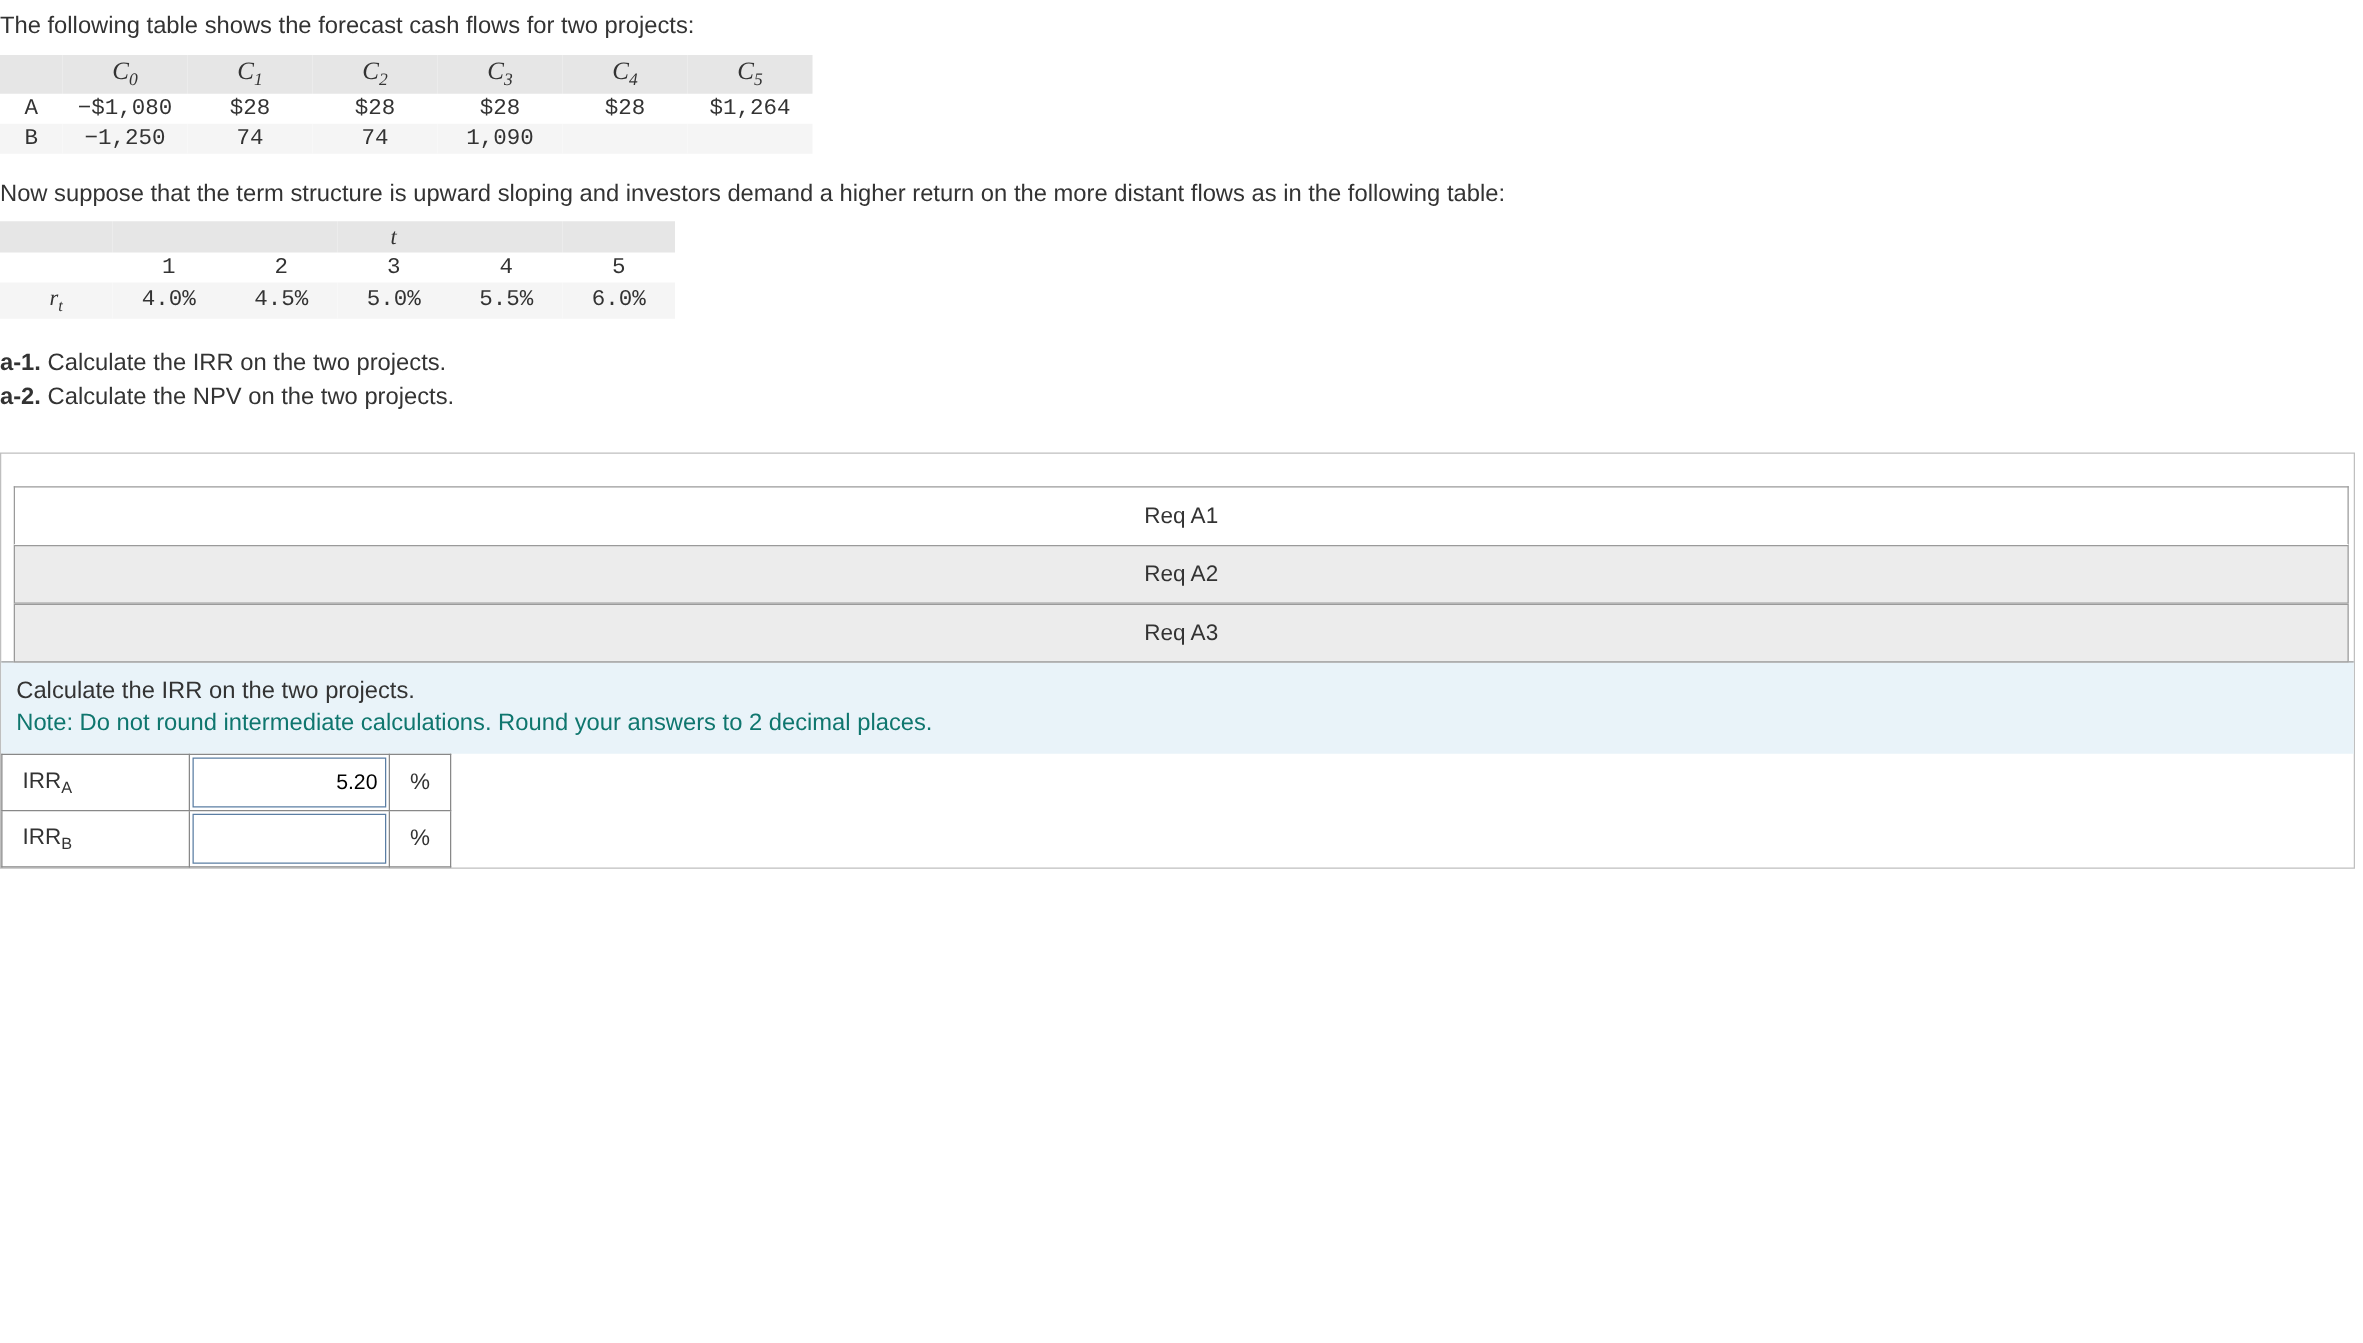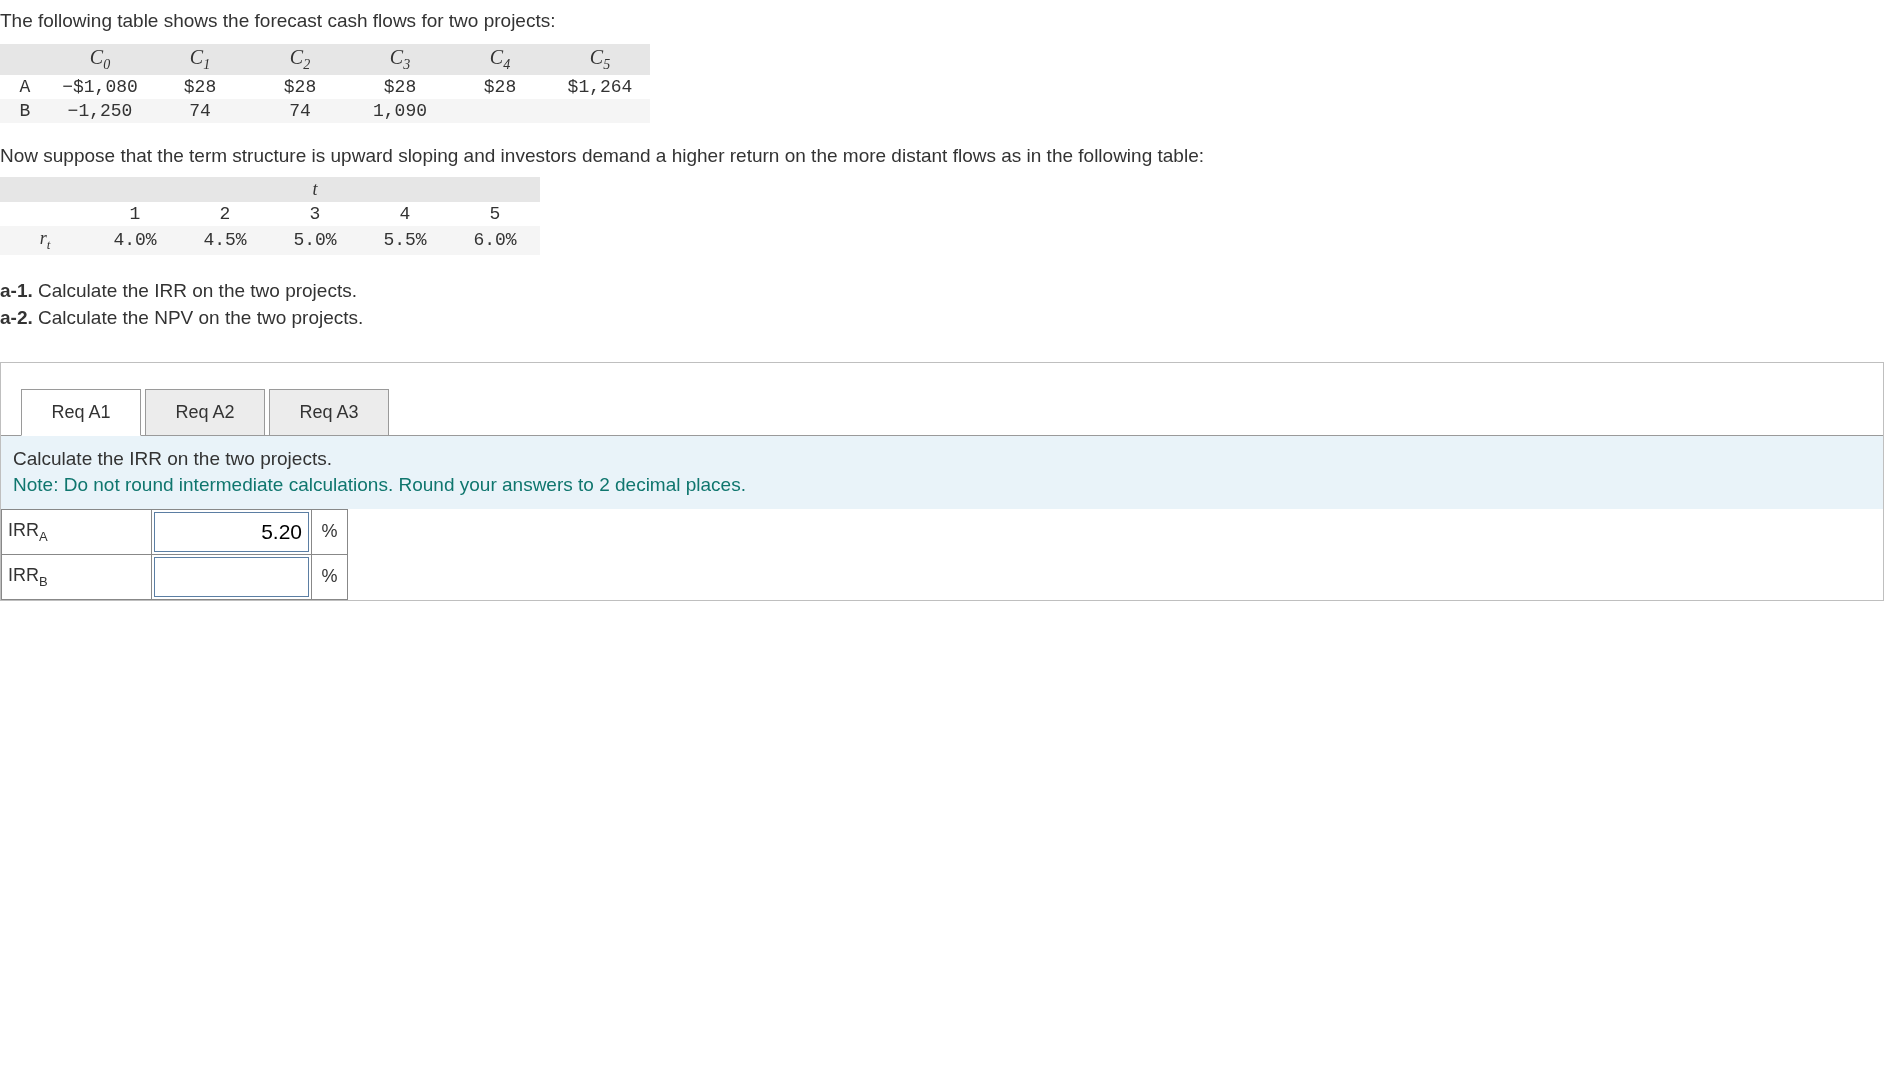--- a/index.html
+++ b/index.html
@@ -73,21 +73,22 @@
     margin: 0 6px 0 0;
   }
   .answer-header {
     background: #e2e2e2;
     padding: 22px 20px;
     font-weight: bold;
     border-bottom: 1px solid #bfbfbf;
   }
   .tabs {
     display: flex;
-    margin: 26px 0 0 20px;
+    margin: 26px 0 0 10px;
+    flex-direction: column;
   }
   .tab {
     border: 1px solid #9a9a9a;
     padding: 12px 20px;
     font-size: 18px;
     background: #ececec;
     margin-right: 4px;
     position: relative;
     cursor: pointer;
     min-width: 120px;
@@ -106,36 +107,36 @@
     line-height: 1.4;
   }
   .tab-body .note { color: #0f766e; }
 
   .irr-table {
     border-collapse: collapse;
     margin: 0;
   }
   .irr-table td {
     border: 1px solid #888;
-    padding: 4px 6px;
+    padding: 4px 16px;
     font-size: 18px;
   }
   .irr-table td.label { width: 150px; }
   .irr-table td.inputcell {
     width: 160px;
     padding: 2px;
     background: #fff;
   }
   .irr-table input {
     width: 100%;
     height: 40px;
     border: 1.5px solid #5b7ea3;
     padding: 18px 6px;
     text-align: right;
-    font-size: 21px;
+    font-size: 17px;
     font-family: Arial, sans-serif;
   }
   .irr-table td.unit { width: 36px; text-align: center; }
   .irr-table .sub { font-size: 13px; vertical-align: sub; }
 </style>
 </head>
 <body>
 
 <div class="content">
 

